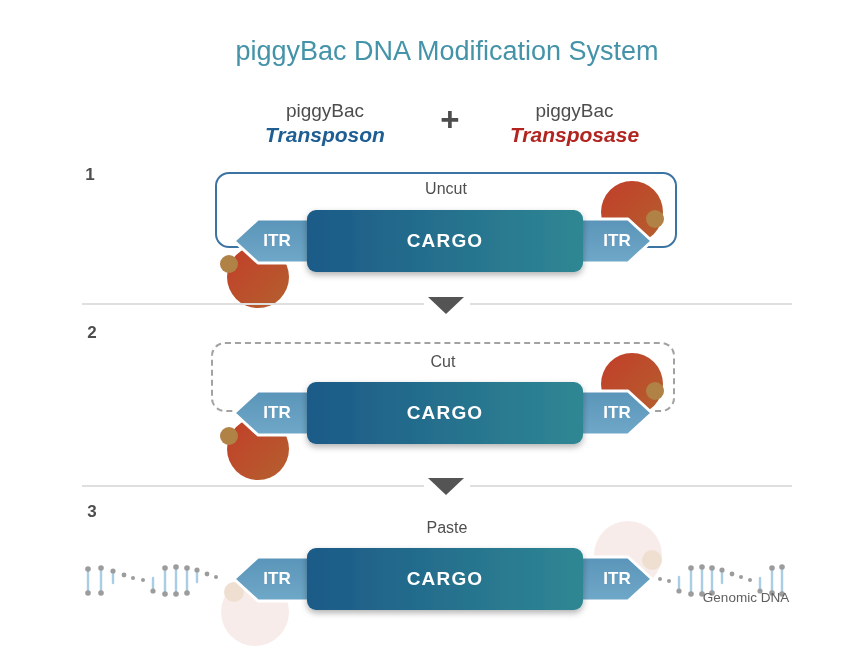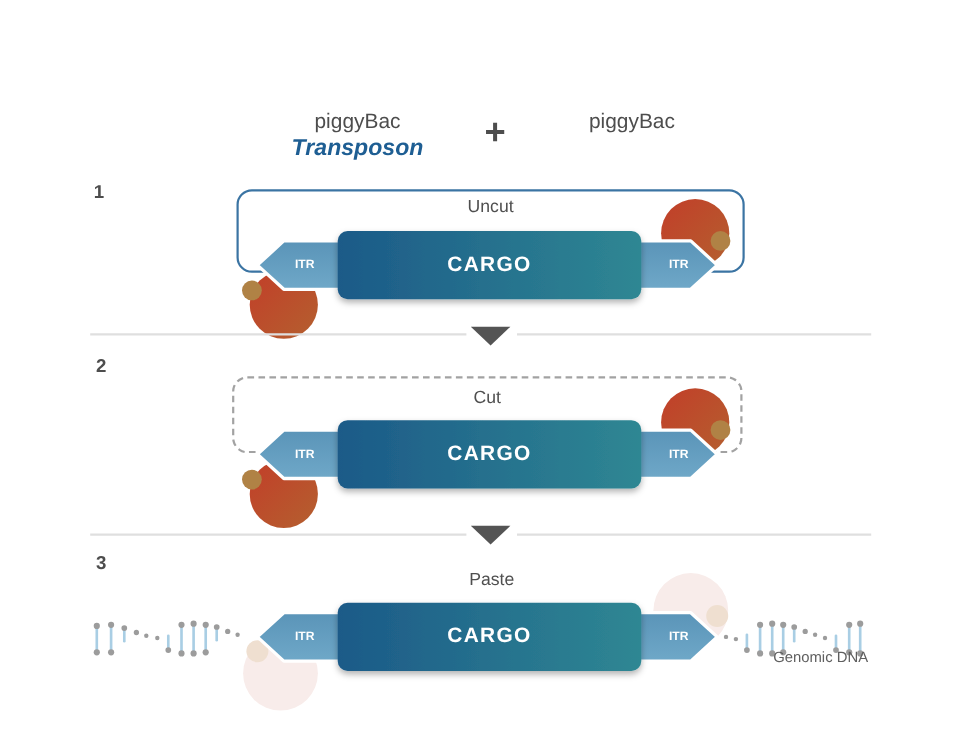--- a/index.html
+++ b/index.html
@@ -22,21 +22,21 @@
   .hdr-left .name{color:var(--transposon_blue);}
   .hdr-right{left:487px;width:175px;}
   .hdr-right .name{color:var(--transposase_red);}
   .plus{left:428px;top:101px;width:44px;text-align:center;font-size:33px;font-weight:700;
         color:var(--label_gray);z-index:3;}
   .stepnum{width:24px;text-align:center;font-size:17px;font-weight:700;color:var(--label_gray);z-index:3;}
   .pbox{box-sizing:content-box;border-radius:14px;z-index:1;}
   .pbox.solid{left:215px;top:172px;width:458px;height:72px;border:2px solid var(--box_solid);}
   .pbox.dashed{left:211px;top:342px;width:460px;height:66px;border:2px dashed var(--box_dashed);}
   .state{text-align:center;font-size:16px;color:var(--state_gray);z-index:3;}
-  .itr-label{width:80px;text-align:center;font-size:11px;font-weight:700;line-height:22px;
+  .itr-label{width:80px;text-align:center;font-size:17px;font-weight:700;line-height:22px;
              color:var(--white_text);z-index:3;}
   .cargo-label{left:307px;width:276px;text-align:center;font-size:19px;font-weight:700;line-height:24px;
                letter-spacing:1.2px;color:var(--white_text);z-index:3;}
   .genomic{left:676px;top:590px;width:140px;text-align:center;font-size:13.5px;
            color:var(--genomic_text);z-index:3;}
   svg.layer{position:absolute;left:0;top:0;z-index:2;}
   .st-cargo-a{stop-color:var(--cargo_a);} .st-cargo-b{stop-color:var(--cargo_b);}
   .st-itr-a{stop-color:var(--itr_a);}     .st-itr-b{stop-color:var(--itr_b);}
   .st-blob-a{stop-color:var(--blob_a);}   .st-blob-b{stop-color:var(--blob_b);}
   .blob{fill:url(#blobGrad);} .knob{fill:var(--knob);}
@@ -46,28 +46,30 @@
   .divline{stroke:var(--divider);stroke-width:2;}
   .tri{fill:var(--arrow);}
   .dna-line{stroke:var(--dna_line);stroke-width:2.4;stroke-linecap:round;}
   .dna-dot{fill:var(--dna_dot);}
 </style>
 </head>
 <body>
 
 <div class="canvas">
 
+  <div class="abs title">piggyBac DNA Modification System</div>
 
   <div class="abs hdr hdr-left">
     <div class="top">piggyBac</div>
     <div class="name">Transposon</div>
   </div>
   <div class="abs plus">+</div>
   <div class="abs hdr hdr-right">
     <div class="top">piggyBac</div>
+    <div class="name">Transposase</div>
   </div>
 
   <div class="abs stepnum" style="left:78px;top:165px;">1</div>
   <div class="abs stepnum" style="left:80px;top:323px;">2</div>
   <div class="abs stepnum" style="left:80px;top:502px;">3</div>
 
   <div class="abs pbox solid"></div>
   <div class="abs pbox dashed"></div>
 
   <div class="abs state" style="left:215px;top:180px;width:462px;">Uncut</div>

